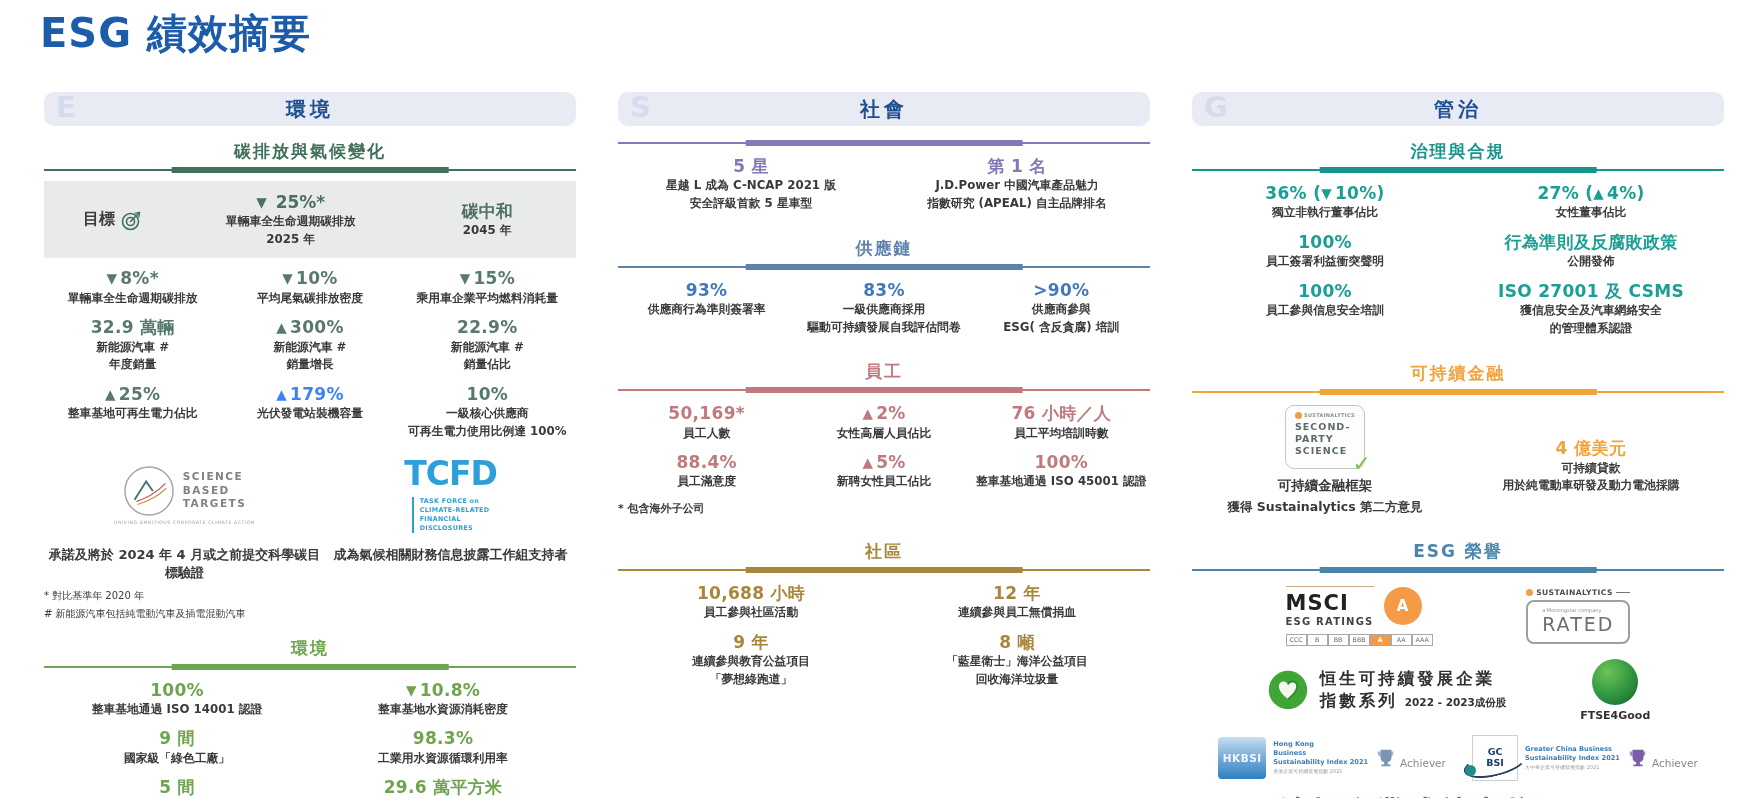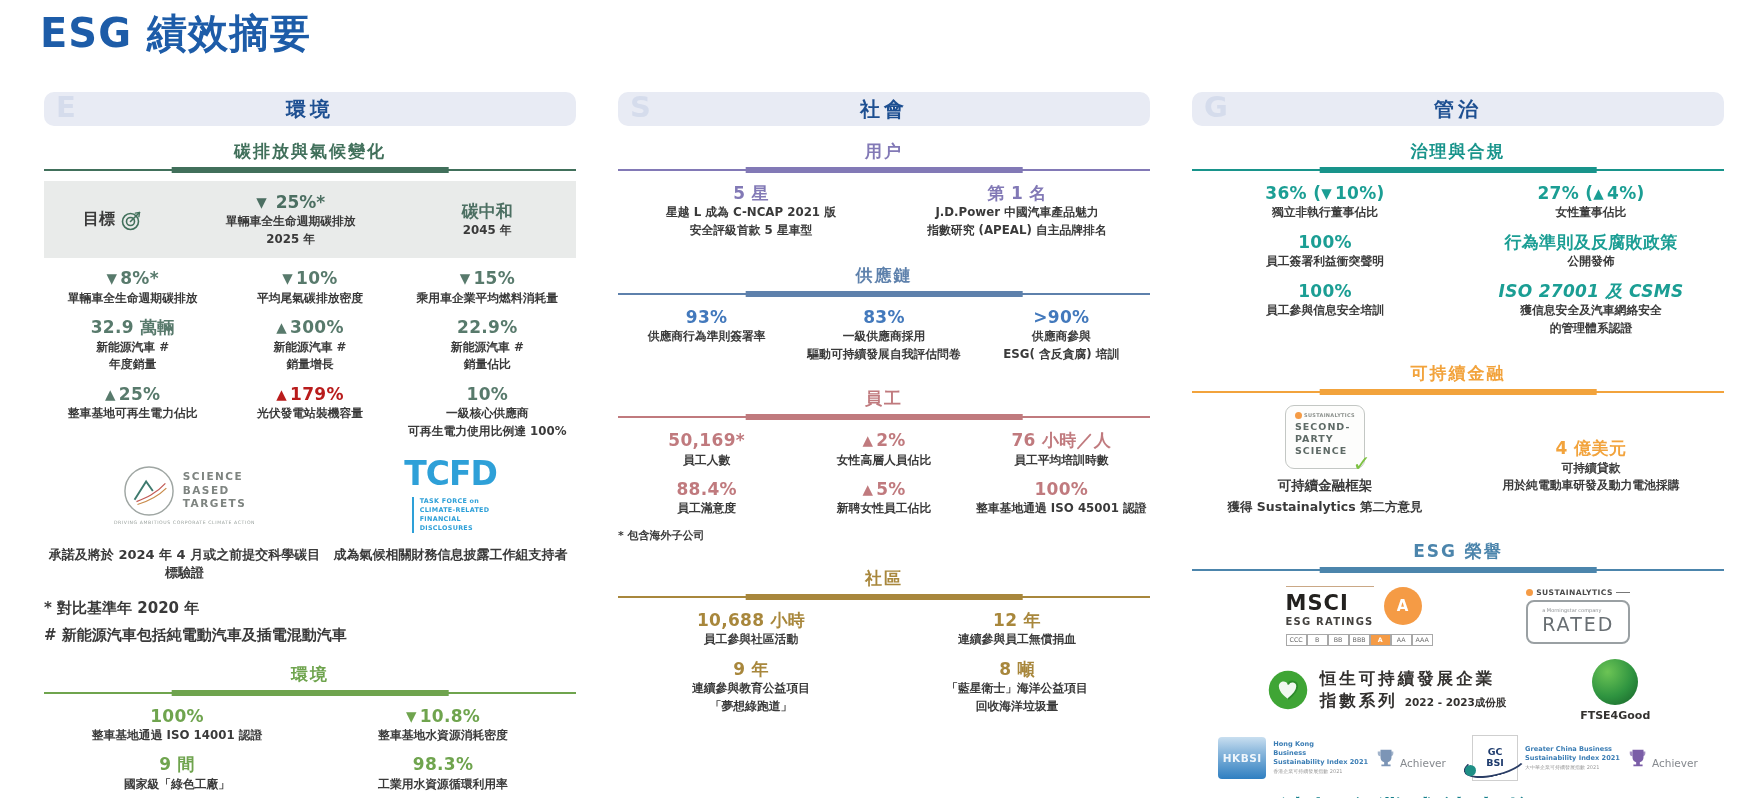--- a/index.html
+++ b/index.html
@@ -36,21 +36,21 @@
   .sbt-inner{display:flex;flex-direction:column;align-items:center;}
   .sbt-top{display:flex;align-items:center;gap:8px;}
   .sbt-text{font-size:10.5px;color:#7e8480;letter-spacing:1.5px;line-height:1.3;font-weight:600;}
   .sbt-tag{font-size:4.6px;color:#9aa29e;letter-spacing:.6px;margin-top:3px;}
   .tcfd-inner{display:flex;align-items:center;gap:7px;color:#2ea0d8;flex-direction:column;}
   .tcfd-word{font-size:33px;font-weight:bold;letter-spacing:-1px;line-height:1;}
   .tcfd-lines{border-left:2px solid #2ea0d8;padding-left:6px;font-size:6.4px;line-height:1.4;font-weight:bold;letter-spacing:.3px;text-align:left;}
   .captions{display:flex;margin-top:13px;}
   .caption{flex:1;text-align:center;font-size:13px;font-weight:bold;color:#3a3a3a;}
   .caption.l{flex:1.12;}
-  .notes{margin-top:13px;font-size:15px;color:#3a3a3a;line-height:1.8;font-weight:700;}
+  .notes{margin-top:5px;font-size:10px;color:#3a3a3a;line-height:1.8;font-weight:400;}
   .note-inline{margin-top:10px;font-size:11px;color:#3a3a3a;font-weight:600;text-align:left;}
   
   .fin-row{display:flex;margin-top:10px;}
   .fin-cell{flex:1;text-align:center;}
   .fin-cell.r{padding-top:32px;}
   .spo-badge{width:78px;height:62px;border:1px solid #c3c7c4;border-radius:9px;margin:0 auto;position:relative;background:#fdfdfc;text-align:left;}
   .spo-brand{display:flex;align-items:center;gap:2px;font-size:5px;color:#8a8f8b;font-weight:bold;padding:6px 0 2px 9px;letter-spacing:.3px;}
   .spo-dot{width:7px;height:7px;border-radius:50%;background:#f59b45;display:inline-block;}
   .spo-lines{font-size:9.5px;font-weight:bold;color:#5e6a66;letter-spacing:1px;padding-left:9px;line-height:1.3;}
   .spo-check{position:absolute;right:-7px;bottom:-8px;color:#7dc242;font-size:22px;font-weight:bold;}
@@ -171,21 +171,21 @@
               <div class="stat-label">新能源汽車 #</div>
               <div class="stat-label">銷量佔比</div>
             </div>
           </div>
           <div class="stat-row">
             <div class="stat">
               <div class="stat-value" style="color: rgb(88, 122, 108);"><span class="arrow">▲</span><span>25%</span></div>
               <div class="stat-label">整車基地可再生電力佔比</div>
             </div>
             <div class="stat">
-              <div class="stat-value" style="color: #b91c1c;"><span class="arrow">▲</span><span>179%</span></div>
+              <div class="stat-value" style="color: #3b82f6;"><span class="arrow">▲</span><span>179%</span></div>
               <div class="stat-label">光伏發電站裝機容量</div>
             </div>
             <div class="stat">
               <div class="stat-value" style="color: rgb(88, 122, 108);"><span>10%</span></div>
               <div class="stat-label">一級核心供應商</div>
               <div class="stat-label">可再生電力使用比例達 100%</div>
             </div>
           </div>
         </div>
 
@@ -273,21 +273,20 @@
     </section>
   </div>
 
   <div class="col" id="col-s">
     <div class="pill">
       <span class="pill-letter">S</span>
       <span class="pill-title">社會</span>
     </div>
 
     <section class="sec" style="--ac: #8279b6;">
-      <div class="sec-label">用户</div>
       <div class="sec-rule">
           <i class="thin"></i>
           <i class="thick"></i>
         </div>
       <div class="stats">
           <div class="stat-row">
             <div class="stat">
               <div class="stat-value" style="color: rgb(130, 121, 182);"><span>5 星</span></div>
               <div class="stat-label">星越 L 成為 C-NCAP 2021 版</div>
               <div class="stat-label">安全評級首款 5 星車型</div>
@@ -431,21 +430,21 @@
               <div class="stat-value" style="color: rgb(27, 158, 148);"><span>行為準則及反腐敗政策</span></div>
               <div class="stat-label">公開發佈</div>
             </div>
           </div>
           <div class="stat-row">
             <div class="stat">
               <div class="stat-value" style="color: rgb(27, 158, 148);"><span>100%</span></div>
               <div class="stat-label">員工參與信息安全培訓</div>
             </div>
             <div class="stat">
-              <div class="stat-value" style="color: rgb(27, 158, 148); font-style: italic;"><span>ISO 27001 及 CSMS</span></div>
+              <div class="stat-value" style="color: rgb(27, 158, 148);"><span>ISO 27001 及 CSMS</span></div>
               <div class="stat-label">獲信息安全及汽車網絡安全</div>
               <div class="stat-label">的管理體系認證</div>
             </div>
           </div>
         </div>
     </section>
 
     <section class="sec gap" style="--ac: #f2a33c;">
       <div class="sec-label">可持續金融</div>
       <div class="sec-rule">

